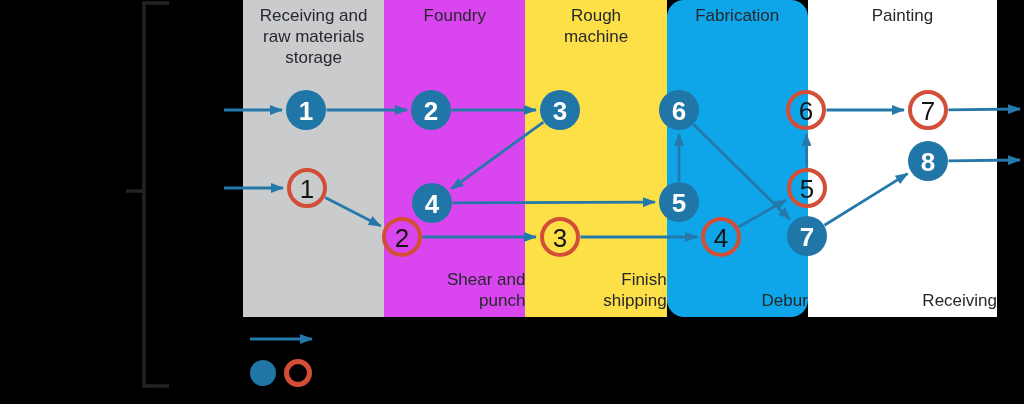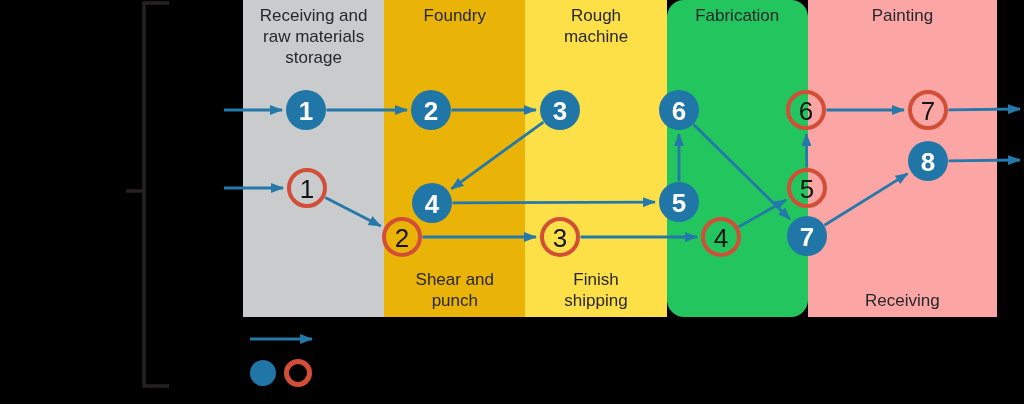--- a/index.html
+++ b/index.html
@@ -24,21 +24,21 @@
   .col-top-label,.col-bottom-label{
     position:absolute;
     left:0;right:0;
     text-align:center;
     font-size:17px;
     line-height:21px;
     color:#26282b;
     white-space:pre-line;
   }
   .col-top-label{top:5px;}
-  .col-bottom-label{bottom:6px;}
+  .col-bottom-label{bottom:6px;text-align:right;}
   #overlay{
     position:absolute;
     left:0;top:0;
     width:1024px;height:404px;
   }
   .node-num-filled{
     font-family:"Liberation Sans", sans-serif;
     font-size:26px;font-weight:700;fill:#ffffff;
   }
   .node-num-outlined{
@@ -49,35 +49,36 @@
 </head>
 <body>
 
 <div id="stage">
   <div id="panel">
       <div class="column" style="background: rgb(201, 203, 205);">
         <div class="col-top-label">Receiving and
 raw materials
 storage</div>
       </div>
-      <div class="column" style="background: #eab308;">
+      <div class="column" style="background: #d946ef;">
         <div class="col-top-label">Foundry</div>
         <div class="col-bottom-label">Shear and
 punch</div>
       </div>
       <div class="column" style="background: #fde047;">
         <div class="col-top-label">Rough
 machine</div>
         <div class="col-bottom-label">Finish
 shipping</div>
       </div>
-      <div class="column" style="background: #22c55e; border-radius: 17px;">
+      <div class="column" style="background: #0ea5e9; border-radius: 17px;">
         <div class="col-top-label">Fabrication</div>
+        <div class="col-bottom-label">Debur</div>
       </div>
-      <div class="column" style="background: #fca5a5; padding-left: 48px;">
+      <div class="column" style="background: #ffffff; padding-left: 48px;">
         <div class="col-top-label">Painting</div>
         <div class="col-bottom-label">Receiving</div>
       </div>
     </div>
   <svg id="overlay" viewBox="0 0 1024 404" xmlns="http://www.w3.org/2000/svg">
       <defs>
         <marker id="ah" markerUnits="userSpaceOnUse" markerWidth="13" markerHeight="10" refX="12" refY="5" orient="auto">
           <path d="M0,0 L13,5 L0,10 Z" fill="#2579aa"></path>
         </marker>
       </defs>

